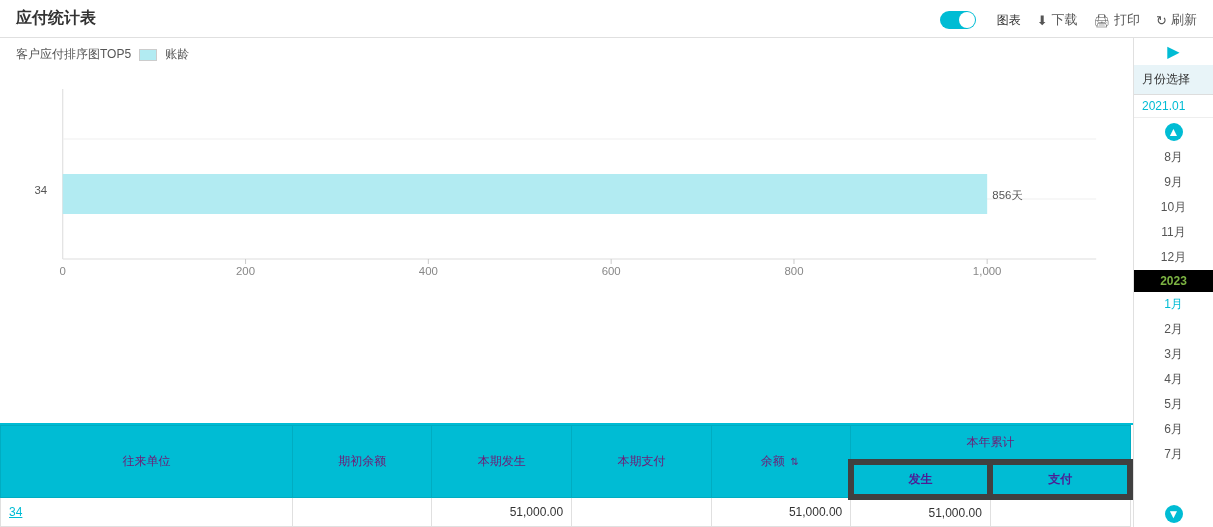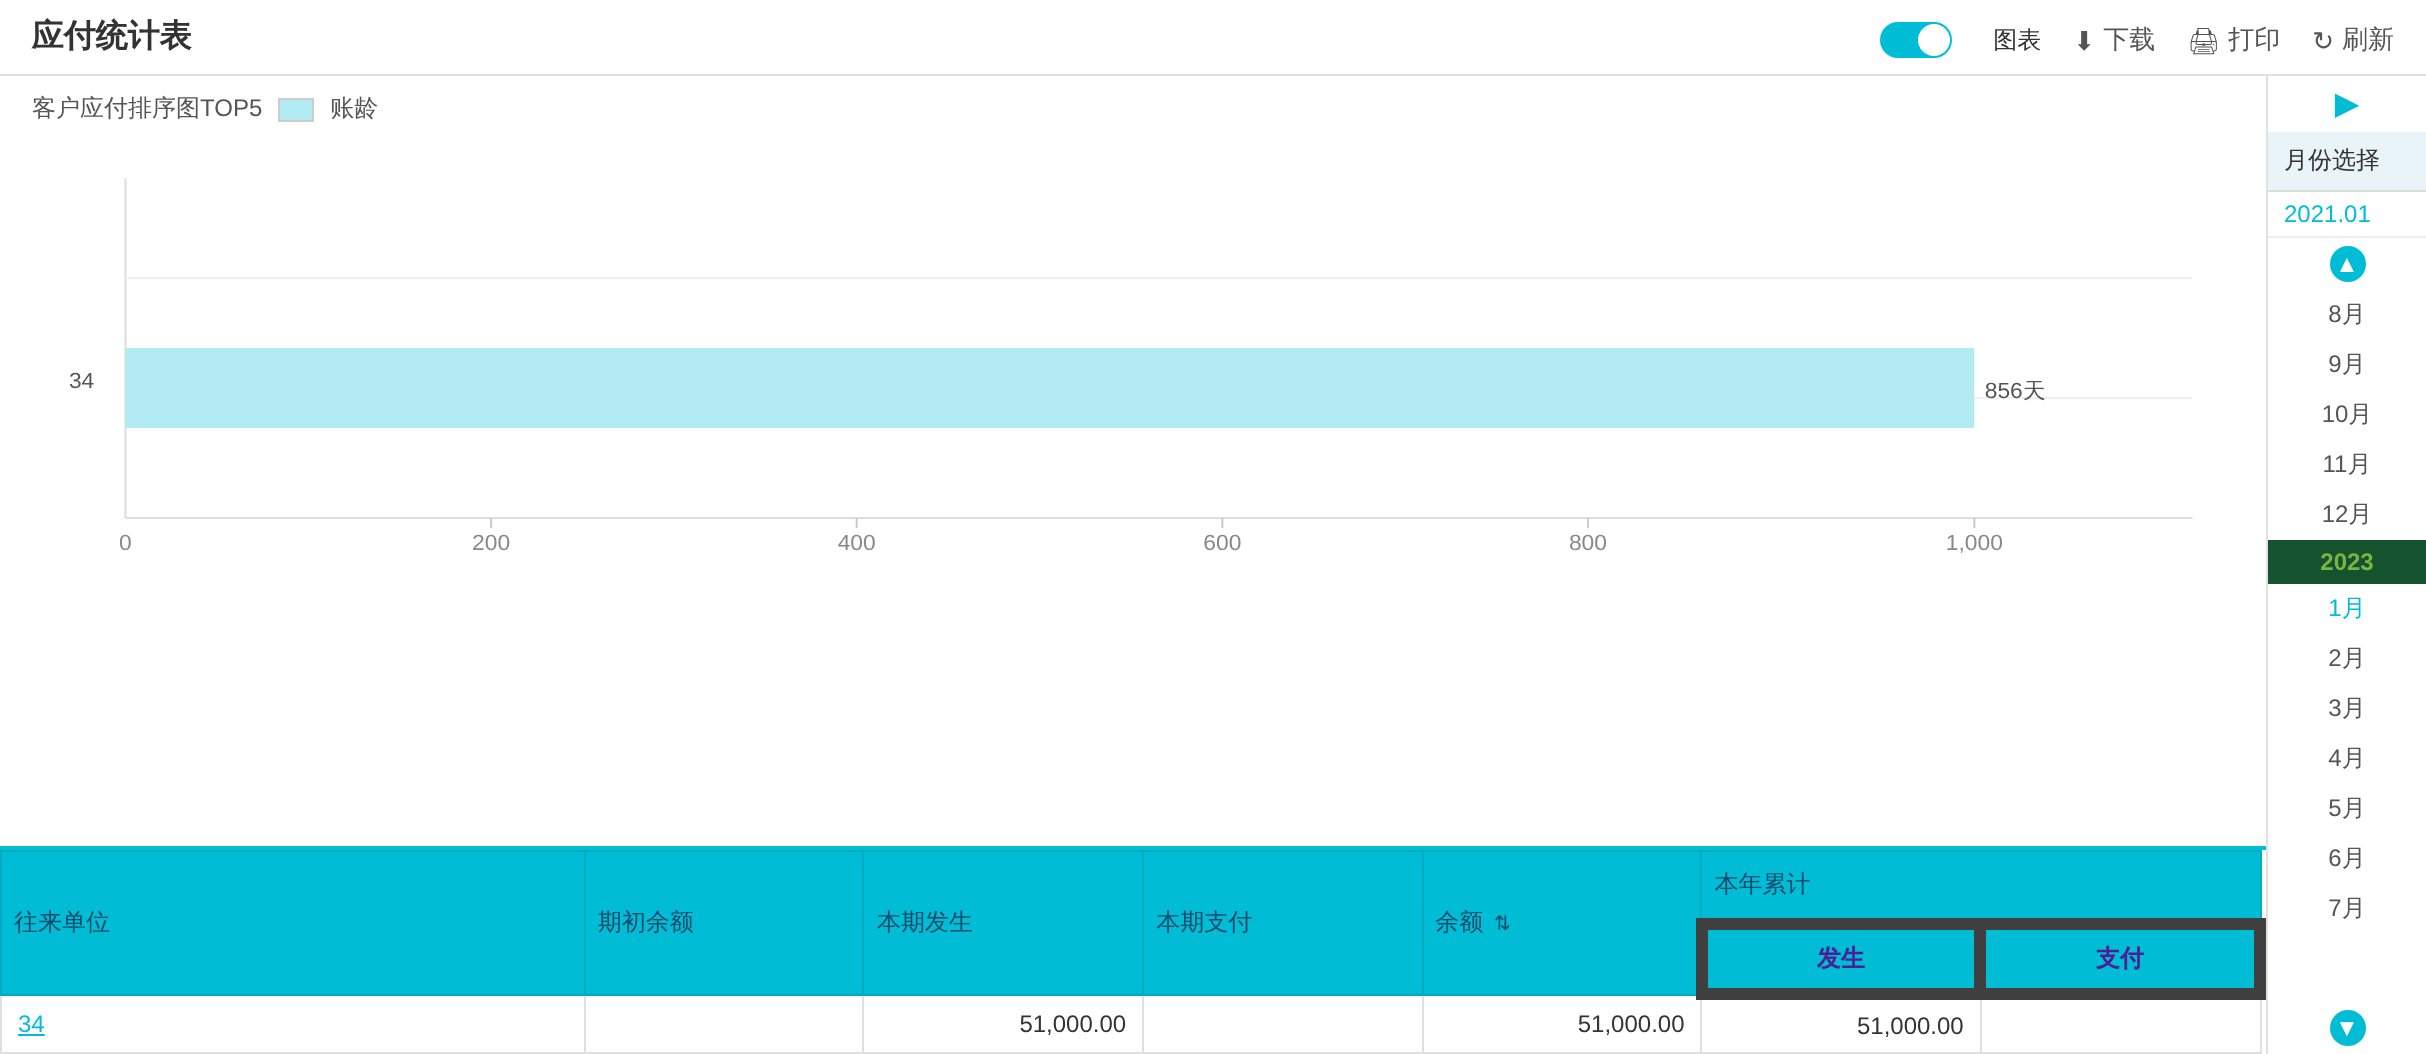--- a/index.html
+++ b/index.html
@@ -30,33 +30,33 @@
     .sort-btn { font-size: 12px; color: #555; cursor: pointer; padding: 2px 4px; text-decoration: underline; }
     .sort-btn.active { color: #00bcd4; }
     
     
     .chart-container { flex: 1; padding: 8px 16px; position: relative; min-height: 260px; }
     
     
     .table-area { border-top: 2px solid #00bcd4; }
     .table-wrapper { overflow-x: auto; }
     table { width: 100%; border-collapse: collapse; }
-    .table-header-row th { background: #00bcd4; color: #0c4a6e; text-align: left; padding: 8px 6px; font-size: 12px; font-weight: normal; border: 1px solid #00acc1; }
+    .table-header-row th { background: #00bcd4; color: #701a75; text-align: center; padding: 8px 6px; font-size: 12px; font-weight: normal; border: 1px solid #00acc1; }
     .table-sub-header th { background: #00bcd4; color: #4c1d95; text-align: center; padding: 6px; font-size: 12px; border: 6px solid #404040; }
     .table-data-row td { padding: 6px 8px; border: 1px solid #e0e0e0; font-size: 12px; text-align: right; }
     .table-data-row td:first-child { text-align: left; }
     .link-text { color: #00bcd4; text-decoration: underline; cursor: pointer; }
     
     
     .sidebar { width: 80px; border-left: 1px solid #e0e0e0; display: flex; flex-direction: column; background: #fff; overflow: hidden; }
     .sidebar-header { background: #e8f4f8; padding: 6px 8px; font-size: 12px; color: #333; font-weight: normal; border-bottom: 1px solid #ddd; display: flex; align-items: center; gap: 4px; }
     .sidebar-year-label { color: #00bcd4; font-size: 12px; padding: 4px 8px; border-bottom: 1px solid #eee; }
     .sidebar-months { flex: 1; overflow-y: auto; }
     .sidebar-month { padding: 4px 8px; font-size: 12px; color: #555; cursor: pointer; text-align: center; }
-    .sidebar-month.year-label { color: #7cb342; font-weight: bold; background: #14532d; }
+    .sidebar-month.year-label { color: #7cb342; font-weight: bold; background: #000000; }
     .sidebar-month.selected { color: #00bcd4; }
     .sidebar-nav-btn { text-align: center; padding: 4px; cursor: pointer; color: #00bcd4; font-size: 16px; }
     
     .chevron { display: inline-block; width: 18px; height: 18px; background: #00bcd4; border-radius: 50%; color: white; text-align: center; line-height: 18px; font-size: 12px; cursor: pointer; }
     
     
     .chart-svg { width: 100%; height: 220px; }
   </style>
 </head>
 <body>

